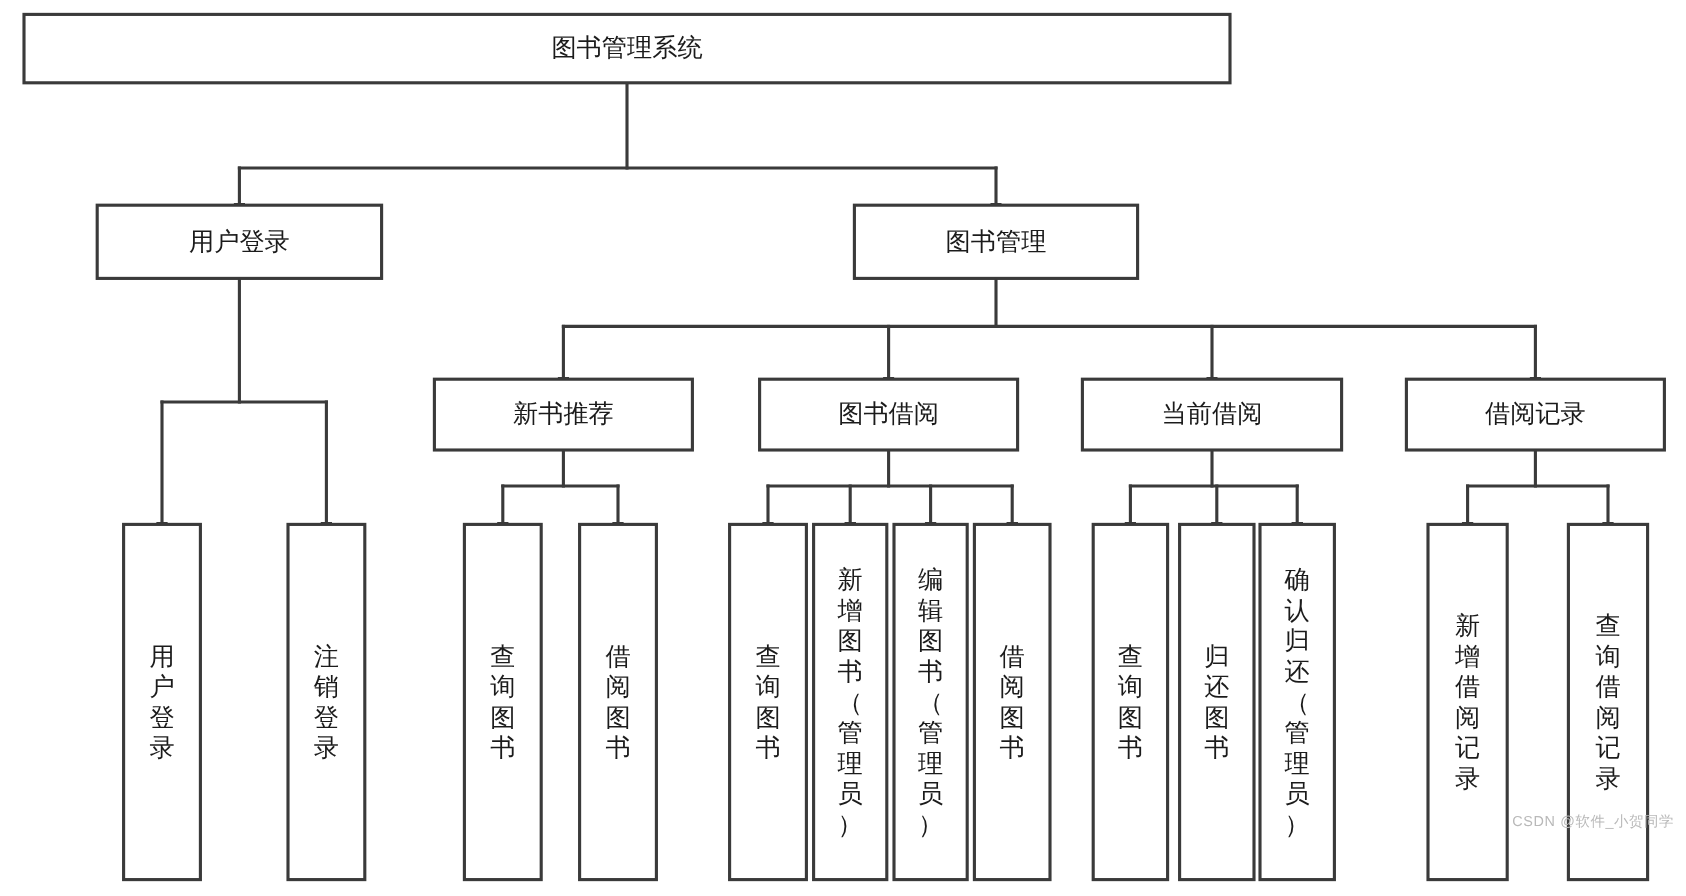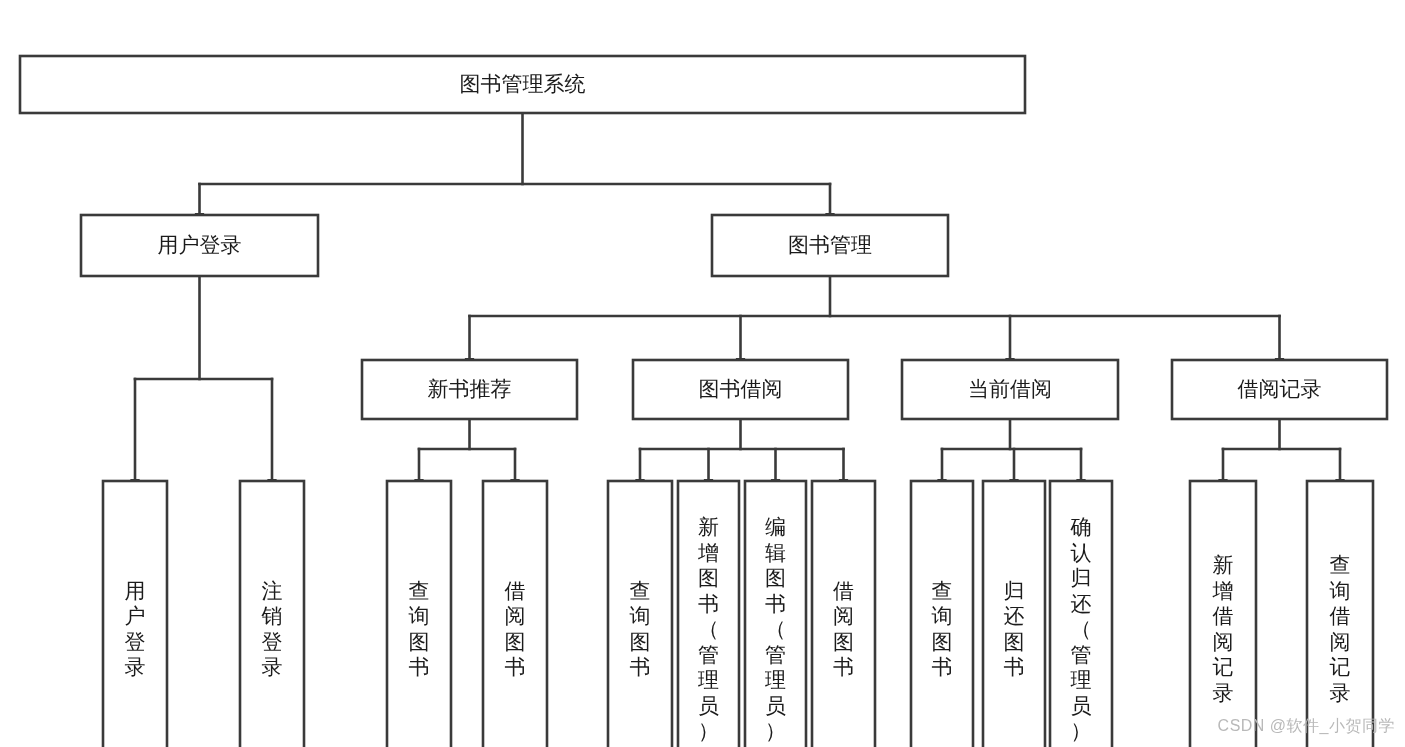--- a/index.html
+++ b/index.html
@@ -11,21 +11,20 @@
     width: 1405px;
     height: 747px;
     font-family: "Liberation Sans", "DejaVu Sans", sans-serif;
     overflow: hidden;
     position: relative;
   }
   #diagram-root {
     position: relative;
     width: 1405px;
     height: 699px;
-    margin-top: 44px;
   }
   svg.diagram-svg {
     position: absolute;
     left: 0;
     top: 0;
     width: 1405px;
     height: 747px;
     display: block;
   }
   .node-rect {
@@ -50,21 +49,21 @@
     fill: #1b1b1b;
     font-family: "Liberation Sans", "DejaVu Sans", sans-serif;
     font-size: 21px;
     text-anchor: middle;
   }
   .watermark-text {
     position: absolute;
     right: 10px;
     bottom: 6px;
     font-family: "Liberation Sans", "DejaVu Sans", sans-serif;
-    font-size: 16px;
+    font-size: 12px;
     color: #b9b9b9;
     white-space: nowrap;
     letter-spacing: 0.5px;
     user-select: none;
   }
 </style>
 </head>
 <body>
 
 <div id="diagram-root">

